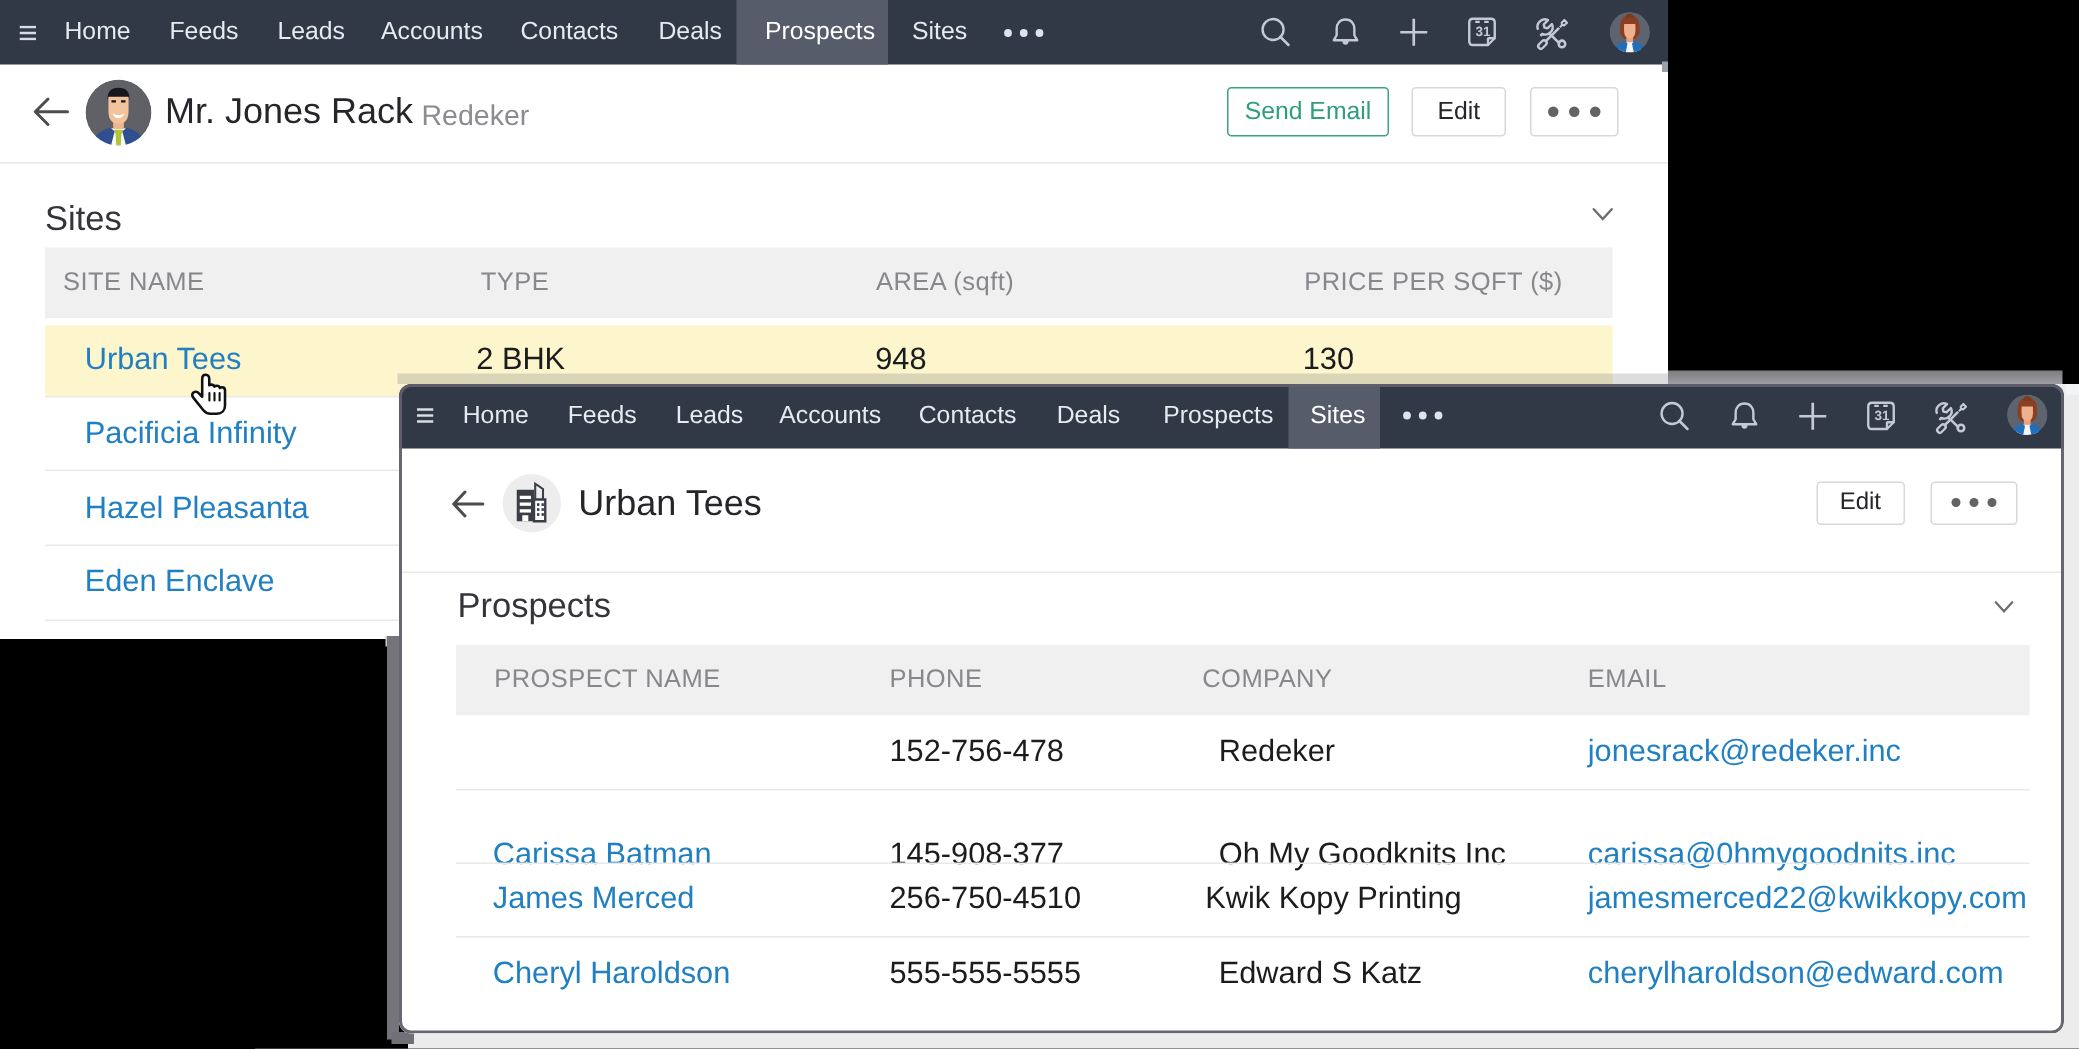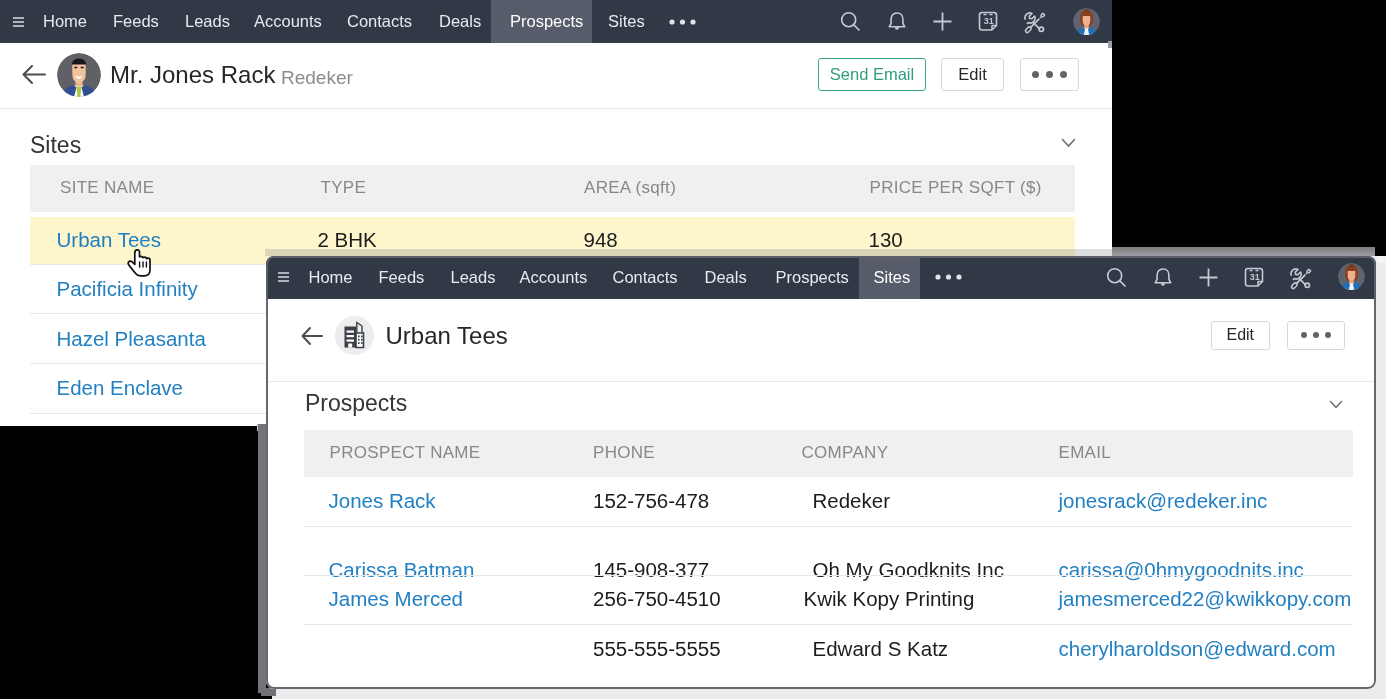--- a/index.html
+++ b/index.html
@@ -134,21 +134,21 @@
         <span class="dot"></span>
         <span class="dot"></span>
       </div>
 
     <div class="h2" style="left:30px; top:131.5px;">Sites</div>
     <svg class="abs" style="left:1061px; top:138px;" width="15" height="10" viewBox="0 0 15 10">
       <path d="M1.5 1.5 L7.5 8 L13.5 1.5" stroke="#6d6d72" stroke-width="1.6" fill="none" stroke-linecap="round"></path>
     </svg>
 
     <div class="thead" style="left:30px; top:164.5px; width:1045px; height:47px;">
-      <div class="th" style="left:30px;text-align:center;">SITE NAME</div>
+      <div class="th" style="left:12px;text-align:center;">SITE NAME</div>
       <div class="th" style="left:290.5px;">TYPE</div>
       <div class="th" style="left:554px;">AREA (sqft)</div>
       <div class="th" style="left:839.5px;">PRICE PER SQFT ($)</div>
     </div>
     <div class="trow" style="left:30px; top:216.5px; width:1045px; height:47px; background:#fdf5cc;">
       <div class="td link" style="left:26.5px;">Urban Tees</div>
       <div class="td" style="left:287.5px;">2 BHK</div>
       <div class="td" style="left:553.5px;">948</div>
       <div class="td" style="left:838.5px;">130</div>
     </div>
@@ -275,41 +275,41 @@
       <path d="M1.5 1.5 L7 7.5 L12.5 1.5" stroke="#6d6d72" stroke-width="1.5" fill="none" stroke-linecap="round"></path>
     </svg>
 
     <div class="thead" style="left:38px; top:174px; width:1049.5px; height:47px;">
       <div class="th" style="left:26px;">PROSPECT NAME</div>
       <div class="th" style="left:289.5px;">PHONE</div>
       <div class="th" style="left:498px;">COMPANY</div>
       <div class="th" style="left:755px;">EMAIL</div>
     </div>
     <div class="trow" style="left:38px; top:221px; width:1049.5px; height:49.2px;">
-      <div class="td link" style="left:25px;">Jones Rack</div>
       <div class="td" style="left:289.5px;">152-756-478</div>
       <div class="td" style="left:509px;">Redeker</div>
       <div class="td link" style="left:755px;">jonesrack@redeker.inc</div>
     </div>
     <div class="sep" style="left:38px; top:270.2px; width:1049.5px;"></div>
     <div class="trow" style="left:38px; top:270.2px; width:1049.5px; height:49.2px;margin-top:20px;">
       <div class="td link" style="left:25px;">Carissa Batman</div>
       <div class="td" style="left:289.5px;">145-908-377</div>
       <div class="td" style="left:509px;">Oh My Goodknits Inc</div>
       <div class="td link" style="left:755px;">carissa@0hmygoodnits.inc</div>
     </div>
     <div class="sep" style="left:38px; top:319.4px; width:1049.5px;"></div>
     <div class="trow" style="left:38px; top:319.4px; width:1049.5px; height:49.2px;">
       <div class="td link" style="left:25px;">James Merced</div>
       <div class="td" style="left:289.5px;">256-750-4510</div>
       <div class="td" style="left:500px;">Kwik Kopy Printing</div>
       <div class="td link" style="left:755px;">jamesmerced22@kwikkopy.com</div>
     </div>
     <div class="sep" style="left:38px; top:368.6px; width:1049.5px;"></div>
     <div class="trow" style="left:38px; top:368.6px; width:1049.5px; height:49.2px;">
+      <div class="td link" style="left:25px;">Cheryl Haroldson</div>
       <div class="td" style="left:289.5px;">555-555-5555</div>
       <div class="td" style="left:509px;">Edward S Katz</div>
       <div class="td link" style="left:755px;">cherylharoldson@edward.com</div>
     </div>
 
     <div class="abs" style="left:0; top:0; width:1110.5px; height:433.5px; border-radius:8px; box-shadow:inset 0 0 0 2px rgba(95,95,106,0.95); z-index:50;"></div>
   </div>
 
   <svg class="abs" style="left:127px; top:247px; z-index:60;" width="30" height="32" viewBox="0 0 30 32">
     <path d="M10.2 2.8 C8.6 2.8 7.8 4 7.8 5.6 L7.8 17.5 L5.6 15.2 C4.4 13.9 2.6 13.8 1.7 14.9 C0.9 15.9 1.2 17.3 2.1 18.4 L8.6 26.5 C9.8 28 11.4 28.8 13.4 28.8 L17.6 28.8 C20.8 28.8 23 26.6 23 23.3 L23 13.2 C23 11.9 22.1 11.2 21 11.2 C20.5 11.2 20 11.4 19.6 11.7 C19.4 10.7 18.5 10.1 17.5 10.1 C16.9 10.1 16.3 10.3 15.9 10.7 C15.6 9.9 14.8 9.4 13.9 9.4 C13.4 9.4 12.9 9.5 12.5 9.8 L12.5 5.6 C12.5 4 11.8 2.8 10.2 2.8 Z" fill="#fff" stroke="#111" stroke-width="1.7" stroke-linejoin="round"></path>

